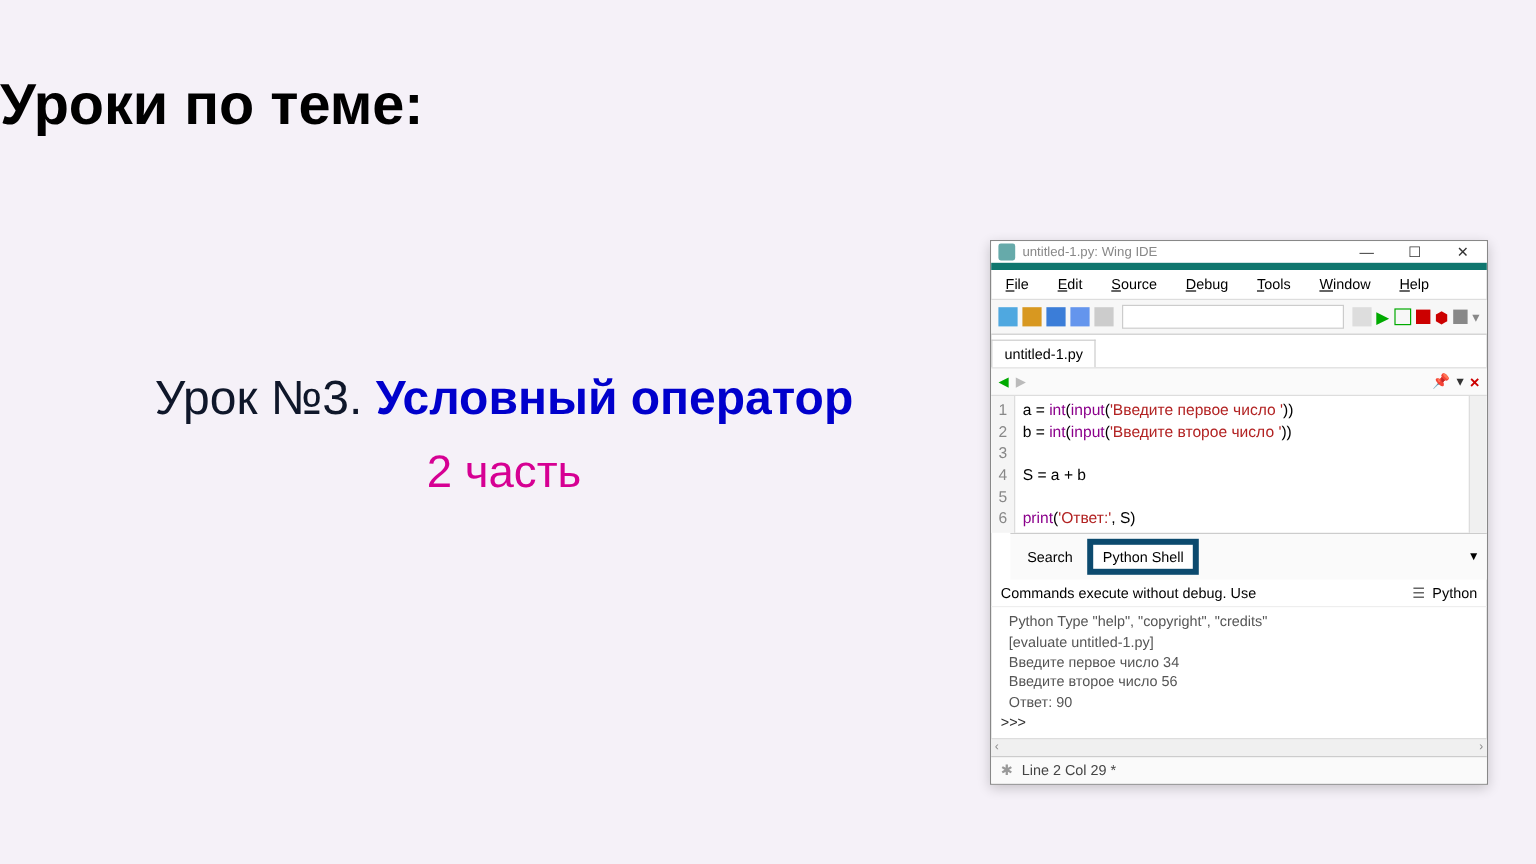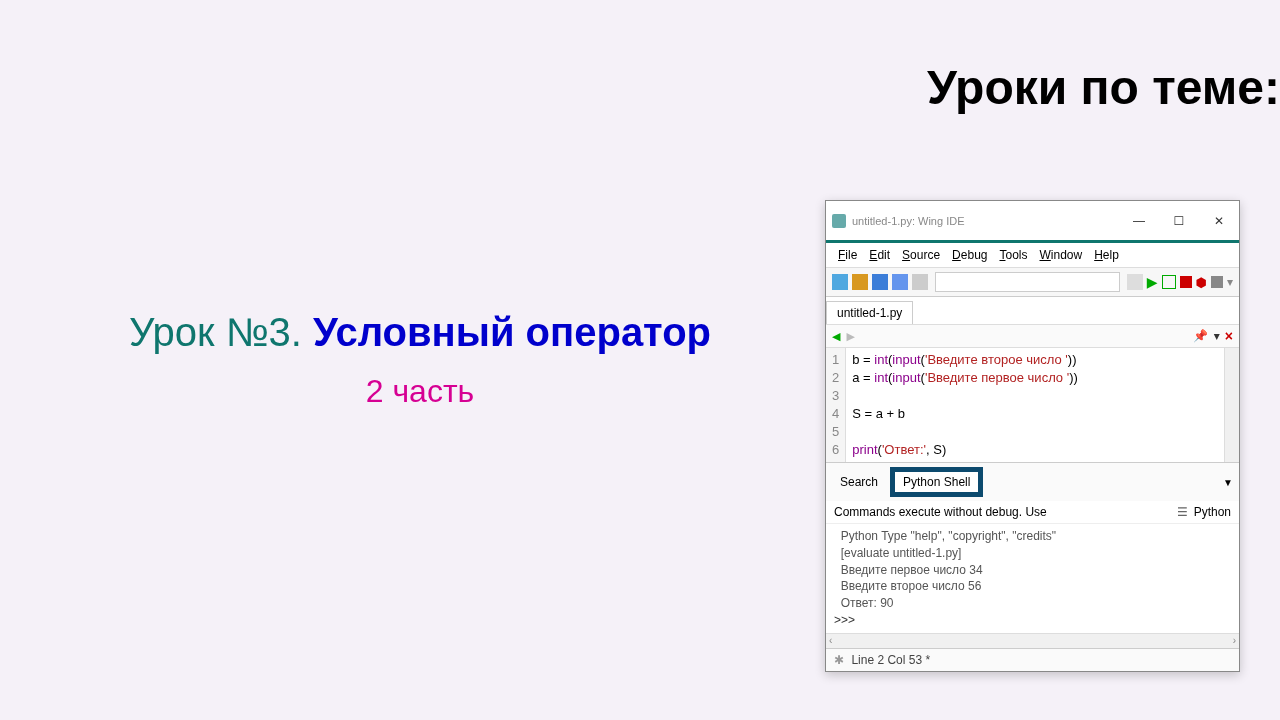--- a/index.html
+++ b/index.html
@@ -1,35 +1,35 @@
 <!DOCTYPE html>
 <html><head>
 <meta charset="utf-8">
 <style>
 * { margin: 0; padding: 0; box-sizing: border-box; font-family: Arial, sans-serif; }
 body { width: 1280px; height: 720px; background: #f5f1f8; position: relative; overflow: hidden; }
 
-.slide-title { text-align: right; padding-top: 60px; }
+.slide-title { text-align: left; padding-top: 60px; }
 .slide-title h1 { font-size: 48px; font-weight: bold; color: #000; line-height: 1.15; }
 
 .lesson-block { position: absolute; left: 35px; top: 310px; width: 770px; }
 .lesson-line { font-size: 40px; font-weight: normal; text-align: center; }
-.lesson-num { color: #0f766e; }
+.lesson-num { color: #0f172a; }
 .lesson-tit { color: #0000cc; font-weight: bold; }
-.lesson-part { color: #d60093; font-size: 32px; text-align: center; margin-top: 18px; font-weight: normal; }
+.lesson-part { color: #d60093; font-size: 38px; text-align: center; margin-top: 18px; font-weight: normal; }
 
 .ide-window { position: absolute; right: 40px; top: 200px; width: 415px; background: #fff; border: 1px solid #888; box-shadow: 0 3px 10px rgba(0,0,0,0.2); font-family: Tahoma, sans-serif; font-size: 12px; }
 
-.titlebar { display: flex; align-items: center; height: 42px; padding: 0 6px; background: #fff; border-bottom: 3px solid #0f766e; }
+.titlebar { display: flex; align-items: center; height: 24px; padding: 0 6px; background: #fff; border-bottom: 6px solid #0f766e; }
 .titlebar .icon-app { width: 14px; height: 14px; background: #6aa; border-radius: 2px; margin-right: 6px; }
 .titlebar .title-text { flex: 1; color: #888; font-size: 11px; }
 .win-controls { display: flex; gap: 12px; }
 .win-btn { width: 28px; height: 18px; display: flex; align-items: center; justify-content: center; color: #333; cursor: pointer; }
 
-.menubar { display: flex; gap: 4px; padding: 3px 8px; border-bottom: 1px solid #ddd; }
+.menubar { display: flex; gap: 16px; padding: 3px 8px; border-bottom: 1px solid #ddd; }
 .menubar span { padding: 2px 4px; cursor: pointer; }
 .menubar span u { text-decoration: underline; }
 
 .toolbar { display: flex; align-items: center; gap: 4px; padding: 4px 6px; border-bottom: 1px solid #ccc; background: #f7f7f7; }
 .tb-icon { width: 16px; height: 16px; display: inline-block; }
 .tb-new { background: #4fa8e0; }
 .tb-open { background: #d89820; }
 .tb-save { background: #3b7dd8; }
 .tb-saveall { background: #6495ed; }
 .tb-copy { background: #ccc; }
@@ -54,21 +54,21 @@
 
 .code-area { display: flex; font-family: Consolas, monospace; font-size: 13px; background: #fff; }
 .gutter { background: #f5f5f5; color: #888; text-align: right; padding: 3px 6px; border-right: 1px solid #ddd; }
 .gutter div { height: 18px; line-height: 18px; }
 .code-lines { padding: 3px 6px; flex: 1; }
 .code-lines div { height: 18px; line-height: 18px; white-space: pre; }
 .kw { color: #8b008b; }
 .str { color: #b22222; }
 .scroll-v { width: 15px; background: #f0f0f0; border-left: 1px solid #ddd; }
 
-.panel-tabs { display: flex; align-items: center; padding: 4px 6px; border-top: 1px solid #ccc; background: #fafafa; font-size: 12px; }
+.panel-tabs { display: flex; align-items: center; padding: 4px 6px; border-top: 1px solid #ccc; background: #fafafa; font-size: 12px; margin-left: 16px; }
 .panel-tabs .ptab { padding: 3px 8px; margin-right: 4px; }
 .panel-tabs .ptab.active { border: 5px solid #0c4a6e; background: #fff; }
 .panel-tabs .spacer { flex: 1; }
 .panel-tabs .dd { font-size: 10px; }
 
 .shell-header { padding: 4px 8px; font-size: 12px; border-bottom: 1px solid #eee; display: flex; align-items: flex-end; gap: 6px; }
 .shell-header .spacer { flex: 1; }
 .shell-header .gear { color: #666; }
 
 .shell-body { font-family: Consolas, monospace; font-size: 12px; padding: 4px 8px; color: #555; line-height: 1.4; position: relative; }
@@ -151,22 +151,22 @@
   <div class="code-area">
     <div class="gutter" id="gutter">
         <div>1</div>
         <div>2</div>
         <div>3</div>
         <div>4</div>
         <div>5</div>
         <div>6</div>
       </div>
     <div class="code-lines" id="codelines">
+        <div>a = <span class="kw">int</span>(<span class="kw">input</span>(<span class="str">'Введите первое число '</span>))</div>
         <div>b = <span class="kw">int</span>(<span class="kw">input</span>(<span class="str">'Введите второе число '</span>))</div>
-        <div>a = <span class="kw">int</span>(<span class="kw">input</span>(<span class="str">'Введите первое число '</span>))</div>
         <div></div>
         <div>S = a + b</div>
         <div></div>
         <div><span class="kw">print</span>(<span class="str">'Ответ:'</span>, S)</div>
       </div>
     <div class="scroll-v"></div>
   </div>
 
   <div class="panel-tabs">
     <span class="ptab">Search</span>
@@ -191,16 +191,16 @@
       <div class="line shell-prompt">&gt;&gt;&gt; </div>
     </div>
 
   <div class="scroll-h">
     <span>‹</span>
       <span>›</span>
   </div>
 
   <div class="statusbar">
     <span class="gear-s">✱</span>
-    <span>Line 2 Col 53 *</span>
+    <span>Line 2 Col 29 *</span>
   </div>
 
 </div>
 
 </body></html>

